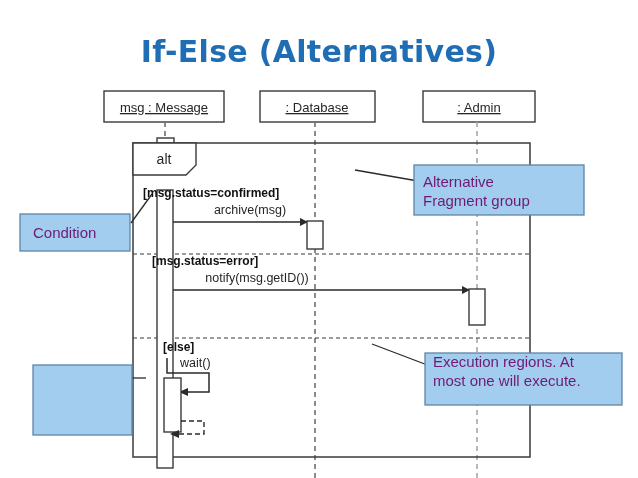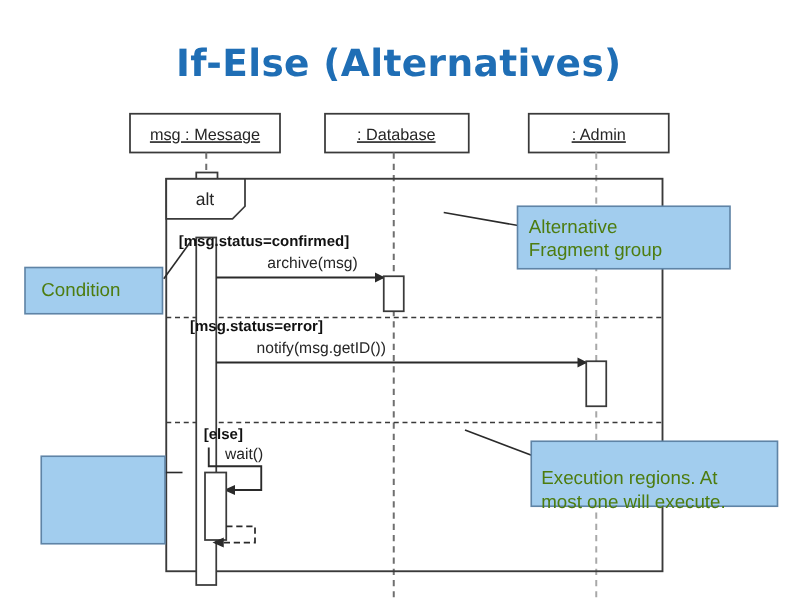--- a/index.html
+++ b/index.html
@@ -112,21 +112,21 @@
   }
   .callout-rect {
     fill: #a2cdee;
     stroke: #5f84a6;
     stroke-width: 1.3;
   }
   .callout-text {
     position: absolute;
     font-family: "Liberation Sans", sans-serif;
     font-size: 15px;
-    color: #4d7c0f;
+    color: #701a75;
     line-height: 19px;
     white-space: pre;
     pointer-events: none;
   }
 </style>
 </head>
 <body>
 
 <div id="slide">
 
@@ -195,16 +195,16 @@
     <rect class="callout-rect" x="425" y="333" width="197" height="52"></rect>
 
   </svg>
 
   <div class="callout-text" style="left:33px; top:203px;">Condition</div>
 
 
   <div class="callout-text" style="left:423px; top:152px;">Alternative
 Fragment group</div>
 
-  <div class="callout-text" style="left:433px; top:353px;">Execution regions. At
+  <div class="callout-text" style="left:433px; top:332px;">Execution regions. At
 most one will execute.</div>
 
 </div>
 
 </body></html>

